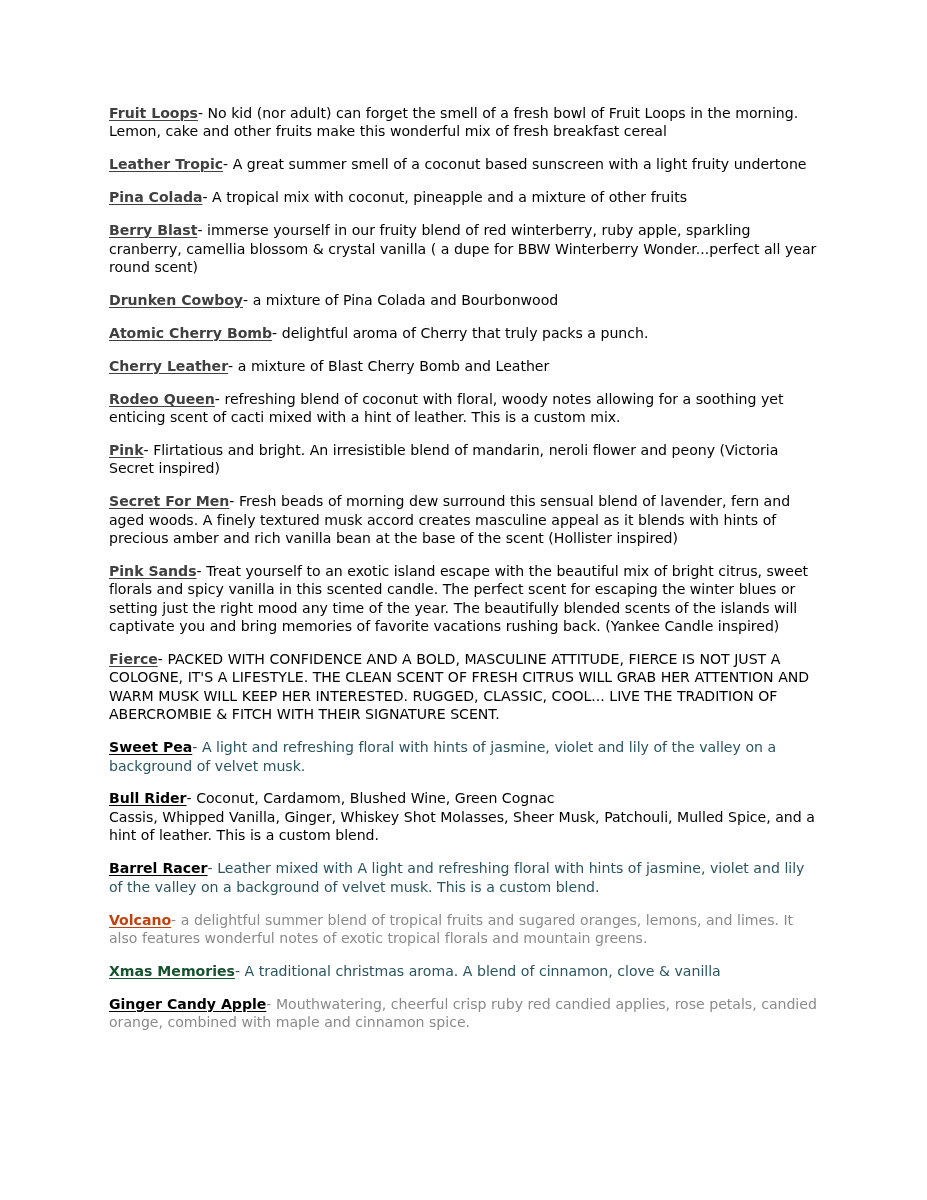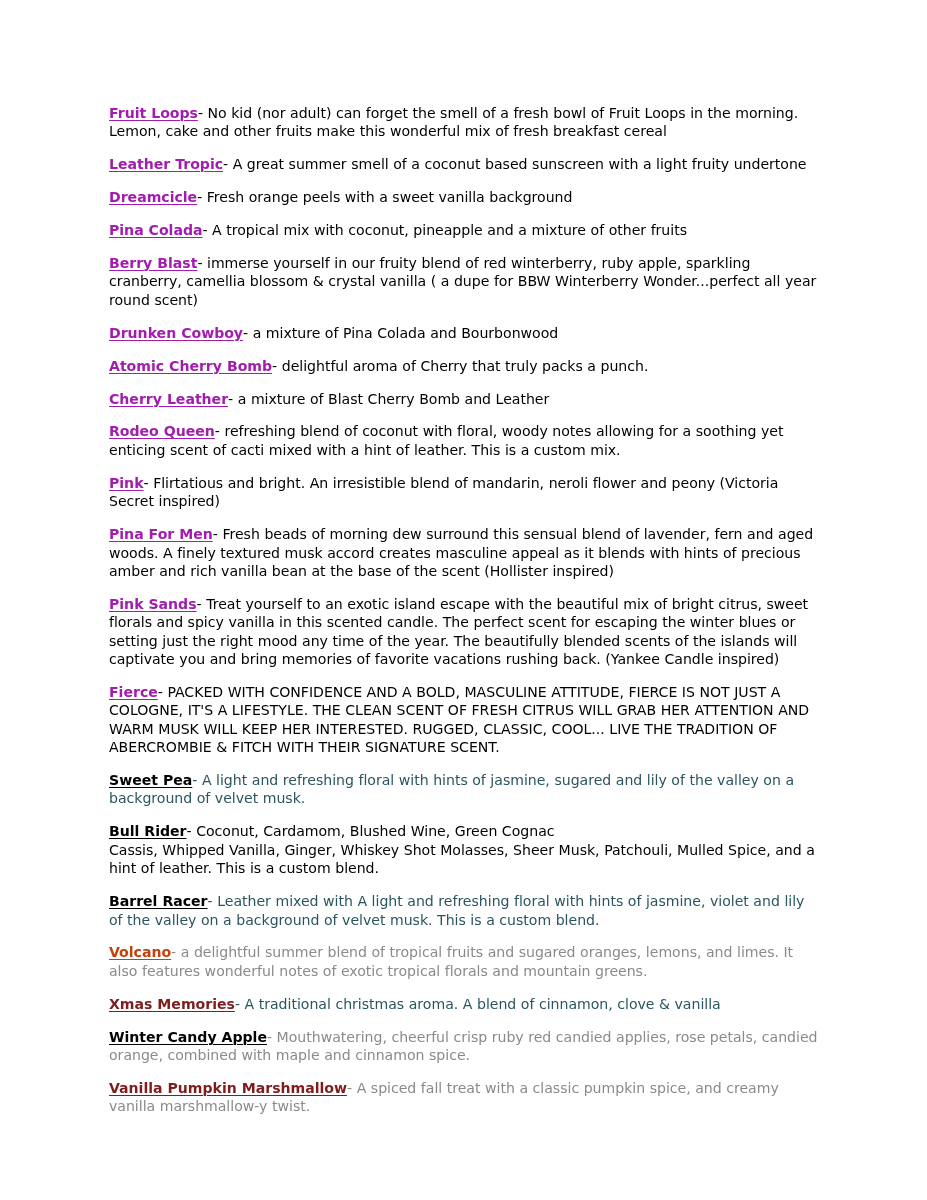--- a/index.html
+++ b/index.html
@@ -42,44 +42,42 @@
     text-decoration: underline;
     text-underline-offset: 1.5px;
     text-decoration-thickness: 1.4px;
     color: inherit;
   }
 
   .entry.body-black { color: #000000; }
   .entry.body-teal  { color: #2a5560; }
   .entry.body-gray  { color: #8a8a8a; }
 
-  .label.lbl-black  { color: #a21caf; margin-top: 8px; }
+  .label.lbl-black  { color: #404040; margin-top: 8px; }
   .label.lbl-teal   { color: #000000; }
-  .label.lbl-gray   { color: #7f1d1d; }
+  .label.lbl-gray   { color: #14532d; }
   .label.lbl-dark   { color: #c2410c; }
 </style>
 </head>
 <body>
 
 <div class="page">
   <div class="scent-list" id="scent-list">
       <p class="entry body-black"><span class="label lbl-black">Fruit Loops</span><span class="desc">- No kid (nor adult) can forget the smell of a fresh bowl of Fruit Loops in the morning. Lemon, cake and other fruits make this wonderful mix of fresh breakfast cereal</span></p>
       <p class="entry body-black"><span class="label lbl-black">Leather Tropic</span><span class="desc">- A great summer smell of a coconut based sunscreen with a light fruity undertone</span></p>
-      <p class="entry body-black"><span class="label lbl-black">Dreamcicle</span><span class="desc">- Fresh orange peels with a sweet vanilla background</span></p>
       <p class="entry body-black"><span class="label lbl-black">Pina Colada</span><span class="desc">- A tropical mix with coconut, pineapple and a mixture of other fruits</span></p>
       <p class="entry body-black"><span class="label lbl-black">Berry Blast</span><span class="desc">- immerse yourself in our fruity blend of red winterberry, ruby apple, sparkling cranberry, camellia blossom &amp; crystal vanilla ( a dupe for BBW Winterberry Wonder...perfect all year round scent)</span></p>
       <p class="entry body-black"><span class="label lbl-black">Drunken Cowboy</span><span class="desc">- a mixture of Pina Colada and Bourbonwood</span></p>
       <p class="entry body-black"><span class="label lbl-black">Atomic Cherry Bomb</span><span class="desc">- delightful aroma of Cherry that truly packs a punch.</span></p>
       <p class="entry body-black"><span class="label lbl-black">Cherry Leather</span><span class="desc">- a mixture of Blast Cherry Bomb and Leather</span></p>
       <p class="entry body-black"><span class="label lbl-black">Rodeo Queen</span><span class="desc">- refreshing blend of coconut with floral, woody notes allowing for a soothing yet enticing scent of cacti mixed with a hint of leather. This is a custom mix.</span></p>
       <p class="entry body-black"><span class="label lbl-black">Pink</span><span class="desc">- Flirtatious and bright. An irresistible blend of mandarin, neroli flower and peony (Victoria Secret inspired)</span></p>
-      <p class="entry body-black"><span class="label lbl-black">Pina For Men</span><span class="desc">- Fresh beads of morning dew surround this sensual blend of lavender, fern and aged woods. A finely textured musk accord creates masculine appeal as it blends with hints of precious amber and rich vanilla bean at the base of the scent (Hollister inspired)</span></p>
+      <p class="entry body-black"><span class="label lbl-black">Secret For Men</span><span class="desc">- Fresh beads of morning dew surround this sensual blend of lavender, fern and aged woods. A finely textured musk accord creates masculine appeal as it blends with hints of precious amber and rich vanilla bean at the base of the scent (Hollister inspired)</span></p>
       <p class="entry body-black"><span class="label lbl-black">Pink Sands</span><span class="desc">- Treat yourself to an exotic island escape with the beautiful mix of bright citrus, sweet florals and spicy vanilla in this scented candle. The perfect scent for escaping the winter blues or setting just the right mood any time of the year. The beautifully blended scents of the islands will captivate you and bring memories of favorite vacations rushing back. (Yankee Candle inspired)</span></p>
       <p class="entry body-black"><span class="label lbl-black">Fierce</span><span class="desc">- PACKED WITH CONFIDENCE AND A BOLD, MASCULINE ATTITUDE, FIERCE IS NOT JUST A COLOGNE, IT'S A LIFESTYLE. THE CLEAN SCENT OF FRESH CITRUS WILL GRAB HER ATTENTION AND WARM MUSK WILL KEEP HER INTERESTED. RUGGED, CLASSIC, COOL... LIVE THE TRADITION OF ABERCROMBIE &amp; FITCH WITH THEIR SIGNATURE SCENT.</span></p>
-      <p class="entry body-teal"><span class="label lbl-teal">Sweet Pea</span><span class="desc">- A light and refreshing floral with hints of jasmine, sugared and lily of the valley on a background of velvet musk.</span></p>
+      <p class="entry body-teal"><span class="label lbl-teal">Sweet Pea</span><span class="desc">- A light and refreshing floral with hints of jasmine, violet and lily of the valley on a background of velvet musk.</span></p>
       <p class="entry body-black"><span class="label lbl-teal">Bull Rider</span><span class="desc">- Coconut, Cardamom, Blushed Wine, Green Cognac<br>Cassis, Whipped Vanilla, Ginger, Whiskey Shot Molasses, Sheer Musk, Patchouli, Mulled Spice, and a hint of leather. This is a custom blend.</span></p>
       <p class="entry body-teal"><span class="label lbl-teal">Barrel Racer</span><span class="desc">- Leather mixed with A light and refreshing floral with hints of jasmine, violet and lily of the valley on a background of velvet musk. This is a custom blend.</span></p>
       <p class="entry body-gray"><span class="label lbl-dark">Volcano</span><span class="desc">- a delightful summer blend of tropical fruits and sugared oranges, lemons, and limes. It also features wonderful notes of exotic tropical florals and mountain greens.</span></p>
       <p class="entry body-teal"><span class="label lbl-gray">Xmas Memories</span><span class="desc">- A traditional christmas aroma. A blend of cinnamon, clove &amp; vanilla</span></p>
-      <p class="entry body-gray"><span class="label lbl-teal">Winter Candy Apple</span><span class="desc">- Mouthwatering, cheerful crisp ruby red candied applies, rose petals, candied orange, combined with maple and cinnamon spice.</span></p>
-      <p class="entry body-gray"><span class="label lbl-gray">Vanilla Pumpkin Marshmallow</span><span class="desc">- A spiced fall treat with a classic pumpkin spice, and creamy vanilla marshmallow-y twist.</span></p>
+      <p class="entry body-gray"><span class="label lbl-teal">Ginger Candy Apple</span><span class="desc">- Mouthwatering, cheerful crisp ruby red candied applies, rose petals, candied orange, combined with maple and cinnamon spice.</span></p>
     </div>
 </div>
 
 </body></html>

